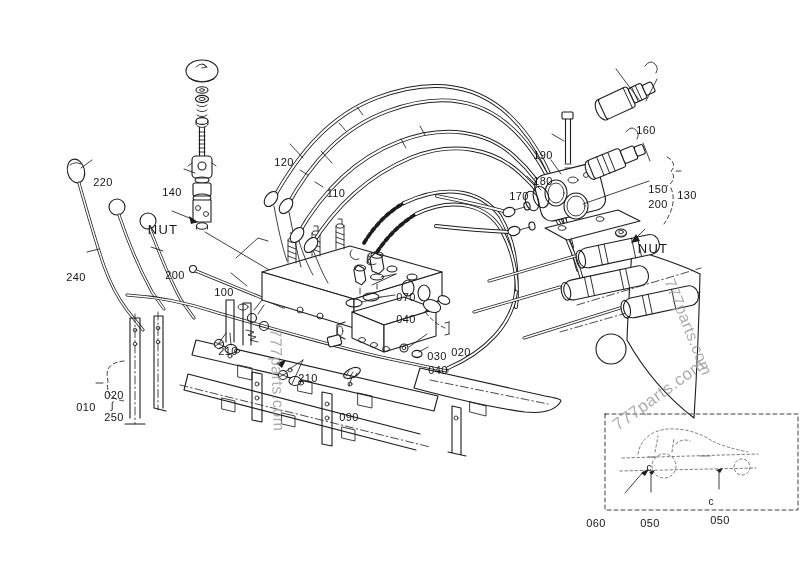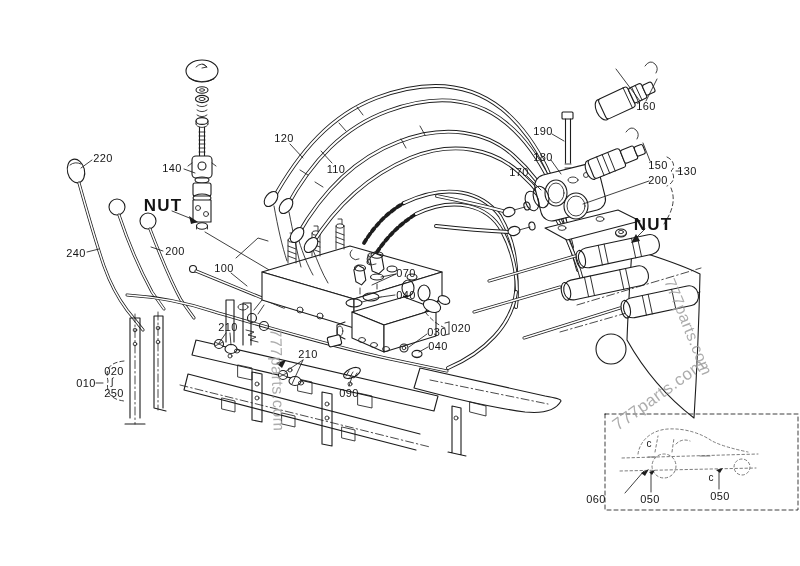--- a/index.html
+++ b/index.html
@@ -13,22 +13,22 @@
   .wf{fill:#fff}
   .h3{stroke:var(--ink);stroke-width:3.8;fill:none;stroke-linecap:round}
   .h1{stroke:#fff;stroke-width:2.0;fill:none;stroke-linecap:round}
   .r3{stroke:var(--ink);stroke-width:3.0;fill:none;stroke-linecap:round}
   .r1{stroke:#fff;stroke-width:1.5;fill:none;stroke-linecap:round}
   .dsh{stroke-dasharray:4 3}
   .dd{stroke-dasharray:8 3 1.5 3;stroke-width:0.8}
   .gy{stroke:#6e6e6e;stroke-width:0.9;fill:none;stroke-linecap:round}
   .gyd{stroke-dasharray:2.5 2.5}
   .co{position:absolute;transform:translate(-50%,-50%);font-size:11px;line-height:1;
-      color:#141414;letter-spacing:0.4px;white-space:nowrap;}
-  .co.nut{font-weight:700;font-size:17px;letter-spacing:1.2px;}
+      color:#141414;letter-spacing:0.4px;white-space:nowrap;margin-top:24px;}
+  .co.nut{font-weight:400;font-size:13px;letter-spacing:1.2px;}
   .co.tiny{font-size:10px;letter-spacing:0;}
   .wm{position:absolute;transform-origin:center;color:var(--wm);opacity:0.85;
       font-size:16px;letter-spacing:0.5px;white-space:nowrap;}
 </style>
 </head>
 <body>
 
 <div class="stage">
 
 <svg width="800" height="566" viewBox="0 0 800 566">

